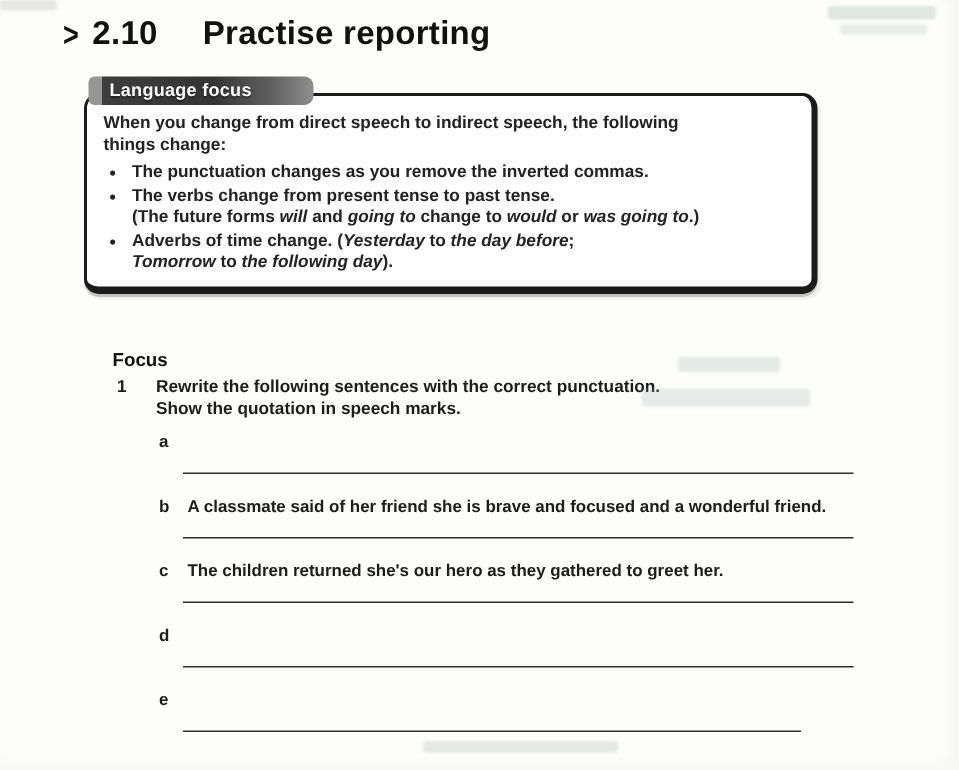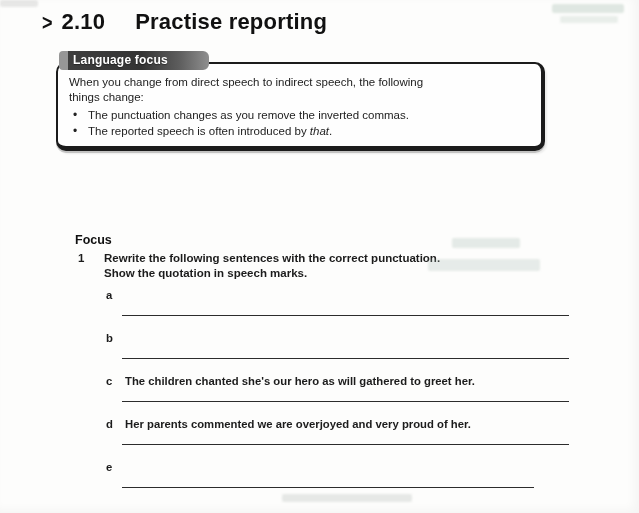--- a/index.html
+++ b/index.html
@@ -40,21 +40,21 @@
     position:absolute; top:-13px; left:1px;
     width:150px; height:19px;
     box-sizing:border-box;
     background:linear-gradient(90deg,#969696 0px,#969696 9px,#3e3e3e 9px,#343434 55%,#5d5d5d 80%,#8f8f8f 100%);
     border-radius:4px 6px 6px 4px;
     color:#ffffff;
     font-size:12px; font-weight:700; letter-spacing:0.2px;
     padding:2px 0 16px 14px;
     text-shadow:0 1px 1px rgba(0,0,0,0.4);
   }
-  .lf-body { font-size:11.5px; line-height:14.5px; font-weight:400; color:#222; }
+  .lf-body { font-size:11.5px; line-height:14.5px; font-weight:700; color:#222; }
   .lf-intro { margin:2px 0 4px 1px; }
   .lf-list { list-style:none; margin:0; padding:0; }
   .lf-list li {
     position:relative;
     padding-left:20px;
     margin-top:1px;
   }
   .lf-list li::before {
     content:"•";
     position:absolute; left:5px; top:0;
@@ -106,52 +106,53 @@
     <span class="title-number">2.10</span>
     <span class="title-text">Practise reporting</span>
   </div>
 
   <div class="lf-box">
     <div class="lf-tab">Language focus</div>
     <div class="lf-body">
       <div class="lf-intro">When you change from direct speech to indirect speech, the following<br>things change:</div>
       <ul class="lf-list">
         <li>The punctuation changes as you remove the inverted commas.</li>
-        <li>The reported speech is often introduced by <i>that</i>.</li>
+        <li>The verbs change from present tense to past tense.<br>(The future forms <i>will</i> and <i>going to</i> change to <i>would</i> or <i>was going to</i>.)</li>
+        <li>Adverbs of time change. (<i>Yesterday</i> to <i>the day before</i>;<br><i>Tomorrow</i> to <i>the following day</i>).</li>
       </ul>
     </div>
   </div>
 
   <div class="focus-section">
     <div class="focus-heading">Focus</div>
 
     <div class="question-row">
       <span class="question-number">1</span>
       <span class="question-instruction">Rewrite the following sentences with the correct punctuation.<br>Show the quotation in speech marks.</span>
     </div>
 
     <div class="focus-item first">
       <span class="item-letter">a</span>
     </div>
     <div class="answer-line"></div>
 
     <div class="focus-item">
       <span class="item-letter">b</span>
+      <span class="item-text">A classmate said of her friend she is brave and focused and a wonderful friend.</span>
     </div>
     <div class="answer-line"></div>
 
     <div class="focus-item">
       <span class="item-letter">c</span>
-      <span class="item-text">The children chanted she's our hero as will gathered to greet her.</span>
+      <span class="item-text">The children returned she's our hero as they gathered to greet her.</span>
     </div>
     <div class="answer-line"></div>
 
     <div class="focus-item">
       <span class="item-letter">d</span>
-      <span class="item-text">Her parents commented we are overjoyed and very proud of her.</span>
     </div>
     <div class="answer-line"></div>
 
     <div class="focus-item">
       <span class="item-letter">e</span>
     </div>
     <div class="answer-line short"></div>
   </div>
 
   <div class="ghost g1"></div>

